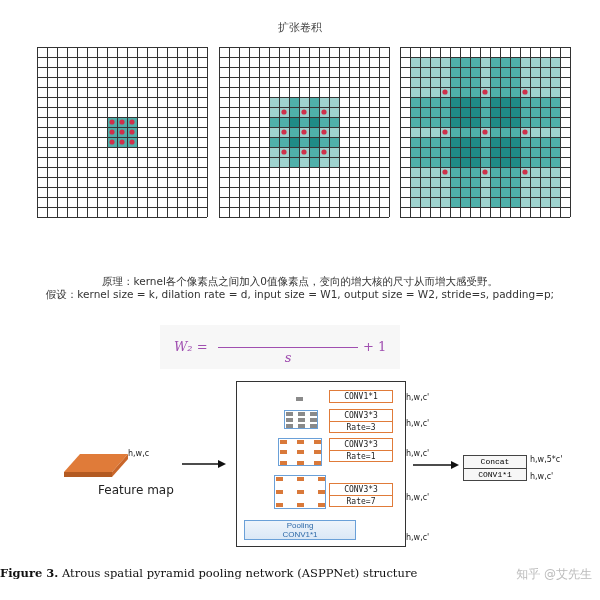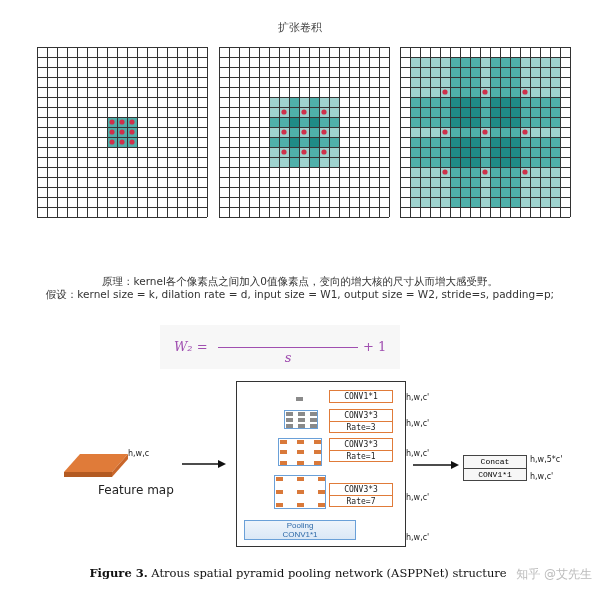--- a/index.html
+++ b/index.html
@@ -21,21 +21,21 @@
   .label-box div { height:11px; line-height:11px; }
   .label-box div + div { border-top:1.5px solid #e07b39; }
   .dim { position:absolute; font-size:8px; color:#222; font-family:"DejaVu Sans", sans-serif; }
   .kernel { position:absolute; border:1px solid #6aa0d8; box-sizing:border-box; }
   .kernel span { position:absolute; width:7px; height:4px; background:#d9793a; }
   .kernel.gray span { background:#8a8a8a; }
   .pool-box { position:absolute; left:244px; top:520px; width:112px; height:20px; border:1.5px solid #6aa0d8; background:linear-gradient(#eef4fb,#dbe8f6); box-sizing:border-box; font-size:8px; color:#2f6aa8; text-align:center; line-height:9px; font-family:Liberation Sans, sans-serif; }
   .concat { position:absolute; left:463px; top:455px; width:64px; height:26px; border:1.5px solid #444; box-sizing:border-box; font-size:8px; text-align:center; background:#f7f7f7;font-family:Liberation Mono, monospace; }
   .concat div { height:11.5px; line-height:11.5px; }
   .concat div + div { border-top:1.5px solid #444; }
-  .caption { left:0; width:596px; top:566px; text-align:center; font-family:"DejaVu Serif", serif; font-size:11.5px; color:#111; }
+  .caption { left:0; width:596px; top:566px; text-align:left; font-family:"DejaVu Serif", serif; font-size:11.5px; color:#111; }
   .caption b { font-weight:bold; }
   .watermark { right:8px; top:566px; font-size:12px; color:#bbb; }
   .feature-label { position:absolute; left:98px; top:483px; font-size:12px; color:#222; }
 </style>
 </head>
 <body>
 
 <div class="abs title">扩张卷积</div>
 
 <div class="grid" style="left:37px" id="g0">

